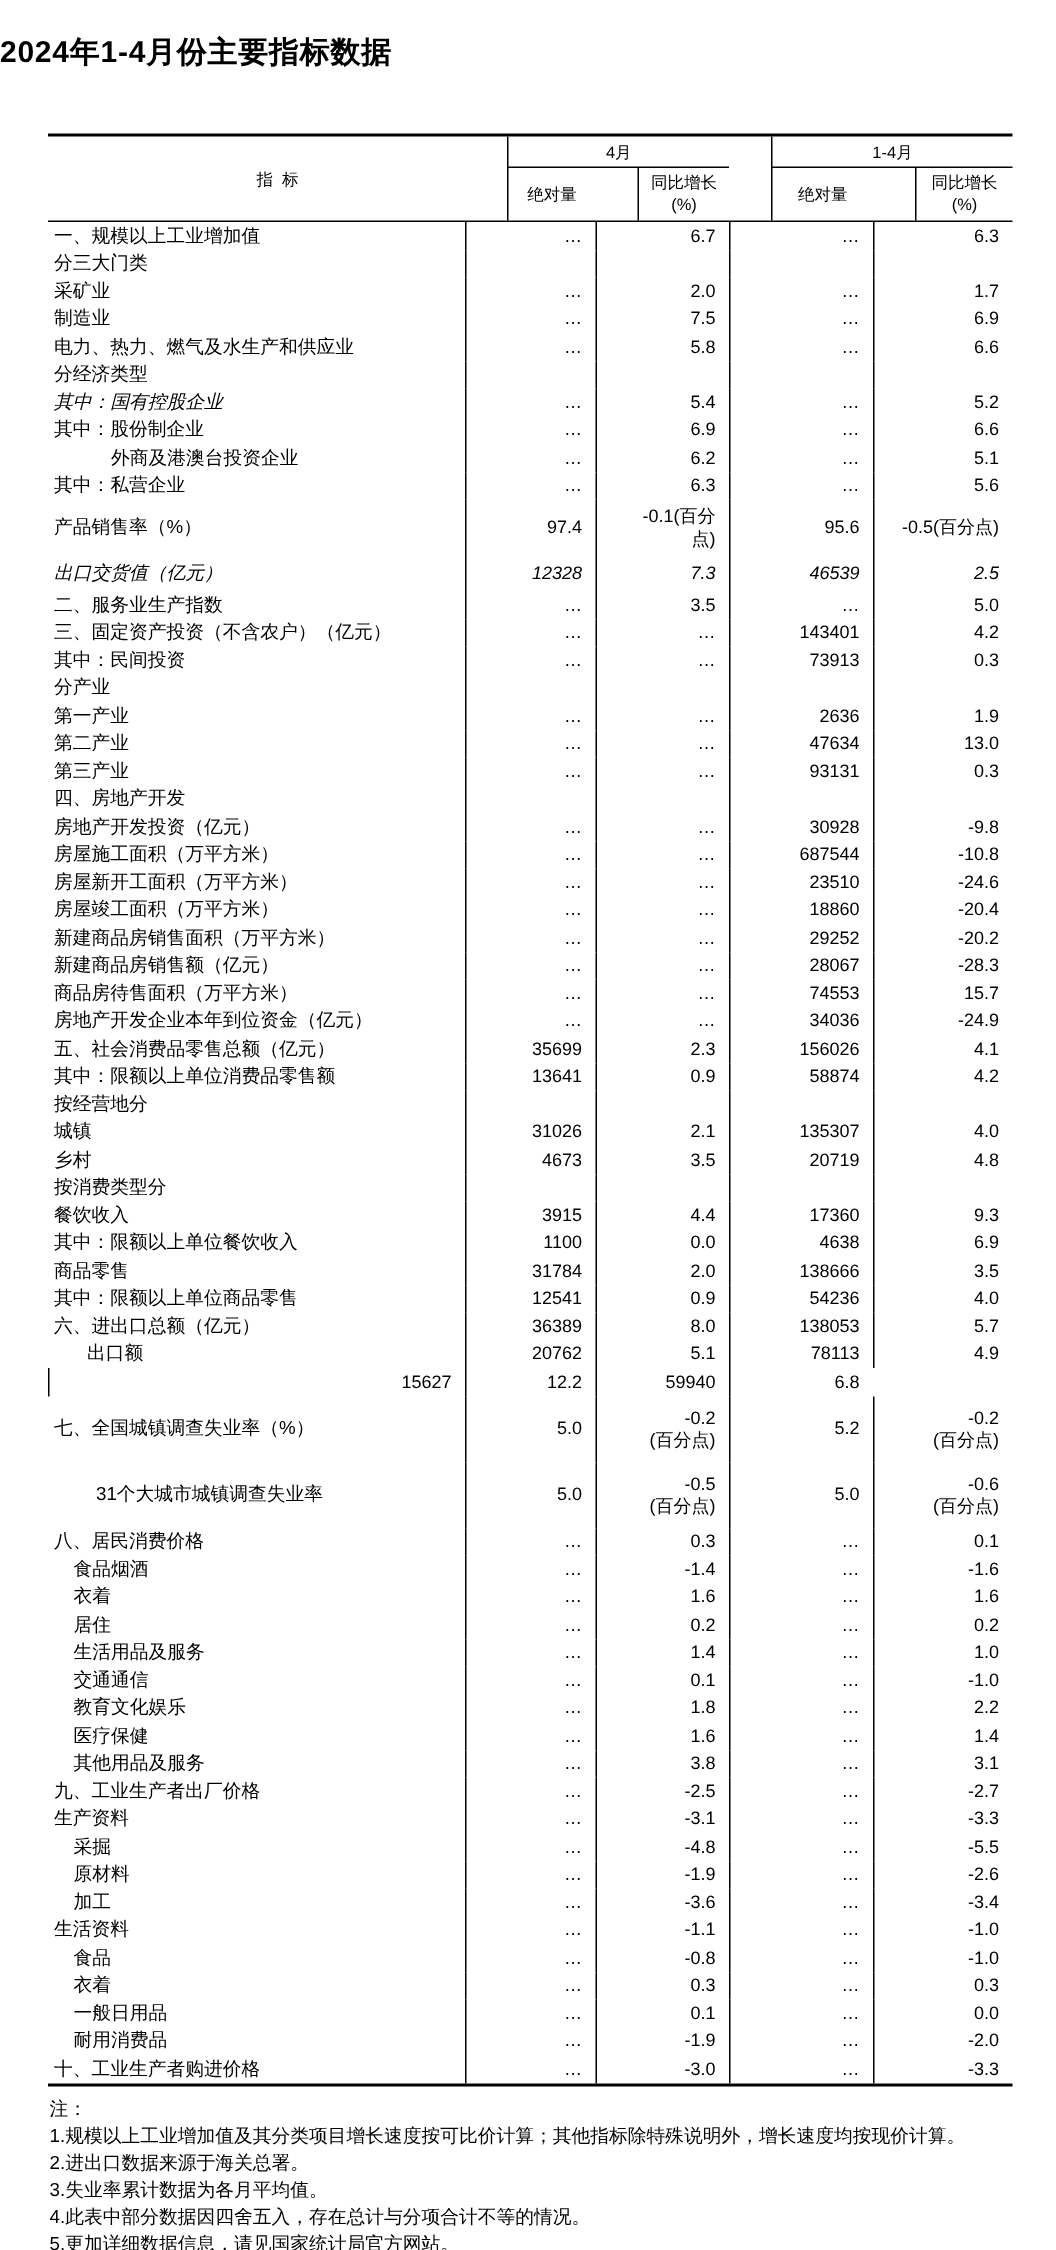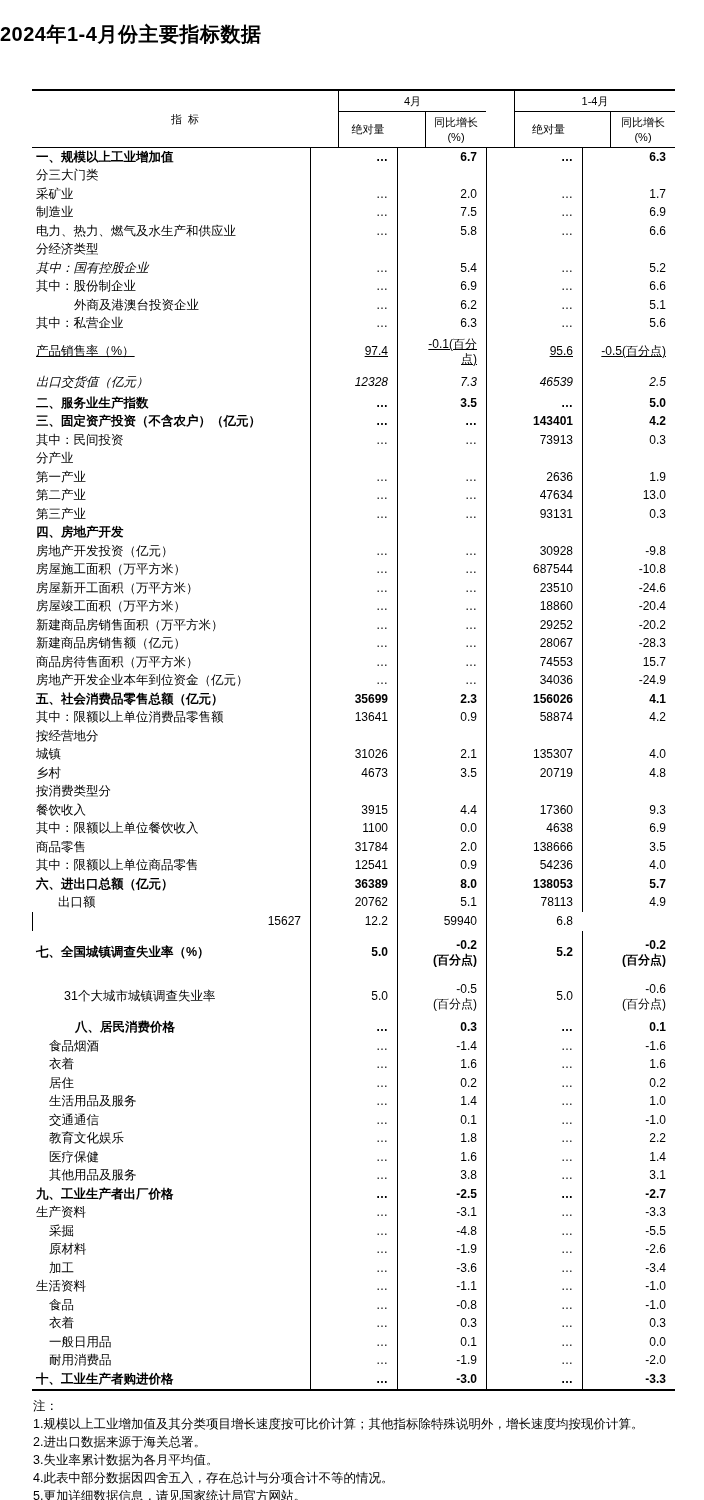--- a/index.html
+++ b/index.html
@@ -28,24 +28,24 @@
   .hm1{grid-column:2/4;grid-row:1;border-left:1px solid #000;border-bottom:1px solid #000;}
   .hm2{grid-column:4/6;grid-row:1;border-left:1px solid #000;border-bottom:1px solid #000;}
   .hs1{grid-column:2;grid-row:2;border-left:1px solid #000;}
   .hs2{grid-column:3;grid-row:2;border-left:1px solid #000;}
   .hs3{grid-column:4;grid-row:2;border-left:1px solid #000;}
   .hs4{grid-column:5;grid-row:2;border-left:1px solid #000;}
   .row{
     display:grid;grid-template-columns:278px 87px 89px 96px 93px;
     min-height:18.5px;
   }
-  .row.h2{min-height:37px;text-decoration:underline;}
+  .row.h2{min-height:37px;}
   .row.h3{min-height:24px;font-style:italic;}
   .row.h4{min-height:44px;}
-  .row.bold{font-weight:bold;}
+  .row.bold{font-weight:normal;}
   .cell{font-size:12.5px;line-height:15px;display:flex;align-items:center;}
   .label{padding-left:4px;white-space:pre;}
   .val{
     justify-content:flex-end;text-align:right;padding-right:9px;
     border-left:1px solid #000;white-space:pre-line;font-size:12px;
   }
   .notes{margin:6px 0 0 33px;font-size:12.5px;line-height:18px;}
   .note{white-space:pre;}
 </style>
 </head>
@@ -366,21 +366,21 @@
         <div class="row h4">
     <div class="cell label" style="padding-left: 32px;">31个大城市城镇调查失业率</div>
     <div class="cell val">5.0</div>
     <div class="cell val">-0.5
 (百分点)</div>
     <div class="cell val">5.0</div>
     <div class="cell val">-0.6
 (百分点)</div>
   </div>
         <div class="row bold">
-    <div class="cell label" style="padding-left: 4px; margin-left: 39px;">八、居民消费价格</div>
+    <div class="cell label" style="padding-left: 4px;">八、居民消费价格</div>
     <div class="cell val">…</div>
     <div class="cell val">0.3</div>
     <div class="cell val">…</div>
     <div class="cell val">0.1</div>
   </div>
         <div class="row">
     <div class="cell label" style="padding-left: 17px;">食品烟酒</div>
     <div class="cell val">…</div>
     <div class="cell val">-1.4</div>
     <div class="cell val">…</div>

